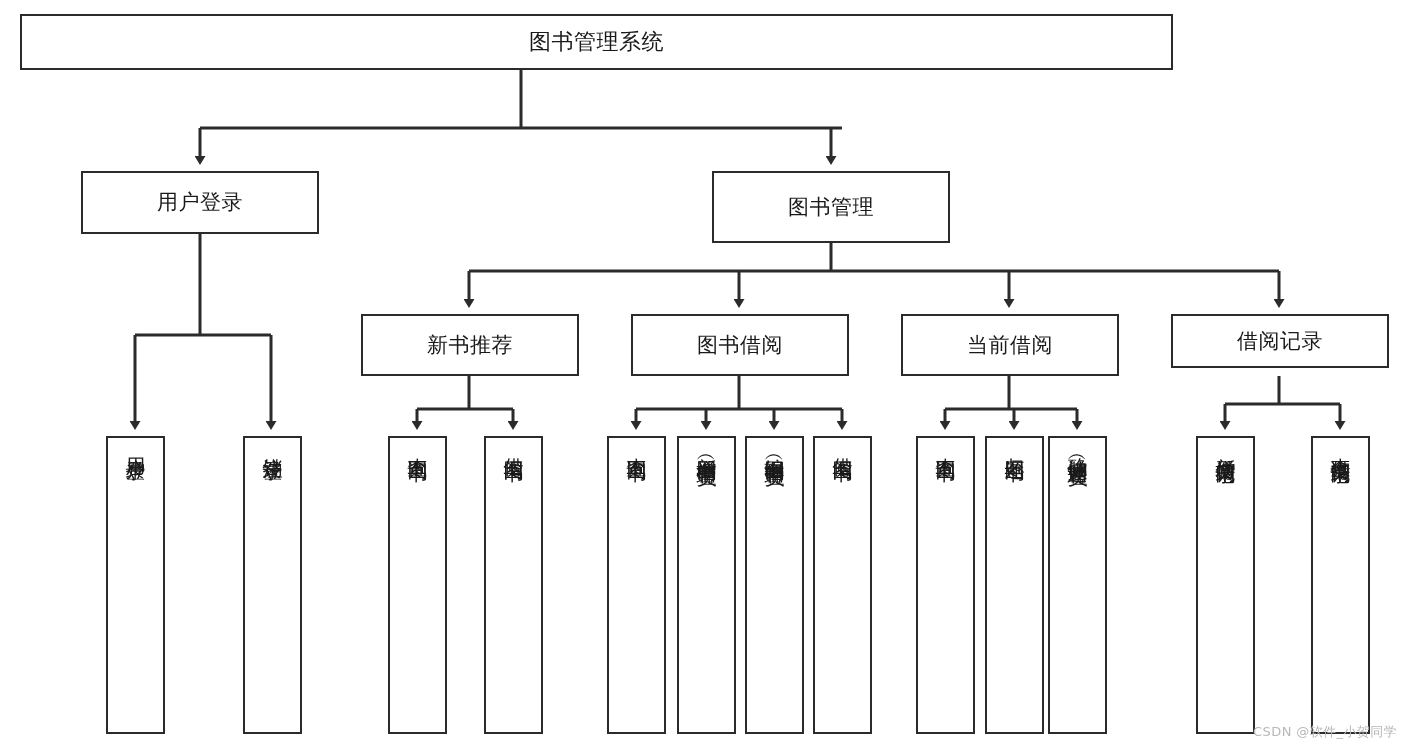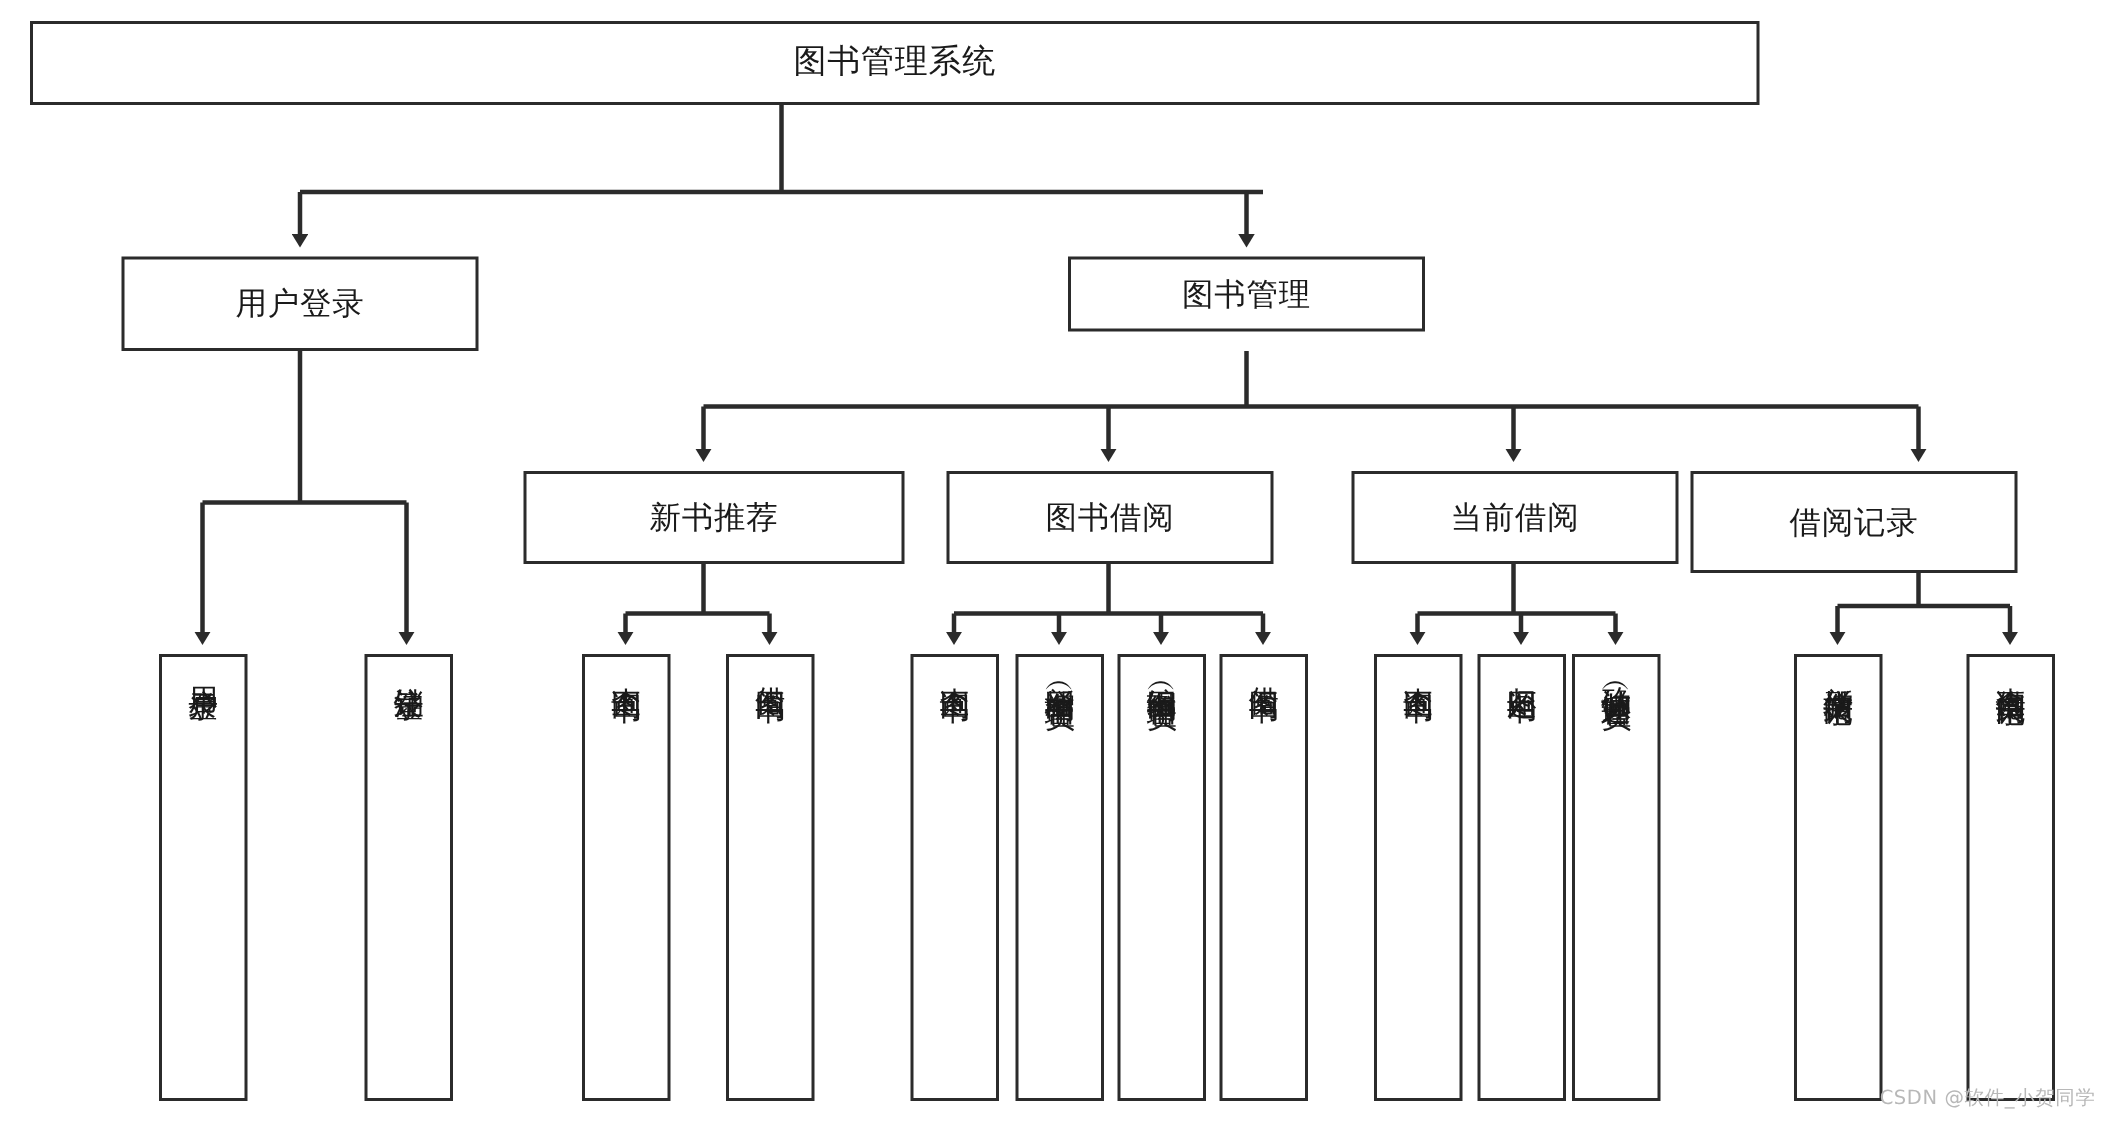--- a/index.html
+++ b/index.html
@@ -135,34 +135,34 @@
     </g>
   </svg>
 
   <div class="node horiz root" style="left: 20px; top: 14px; width: 1153px; height: 56px;">
     <span class="label">图书管理系统</span>
   </div>
 
   <div class="node horiz" style="left: 81px; top: 171px; width: 238px; height: 63px;">
     <span class="label">用户登录</span>
   </div>
-  <div class="node horiz" style="left: 712px; top: 171px; width: 238px; height: 50px;">
+  <div class="node horiz" style="left: 712px; top: 171px; width: 238px; height: 72px;">
     <span class="label">图书管理</span>
   </div>
 
-  <div class="node horiz" style="left: 349px; top: 314px; width: 254px; height: 62px;">
+  <div class="node horiz" style="left: 361px; top: 314px; width: 218px; height: 62px;">
     <span class="label">新书推荐</span>
   </div>
   <div class="node horiz" style="left: 631px; top: 314px; width: 218px; height: 62px;">
     <span class="label">图书借阅</span>
   </div>
   <div class="node horiz" style="left: 901px; top: 314px; width: 218px; height: 62px;">
     <span class="label">当前借阅</span>
   </div>
-  <div class="node horiz" style="left: 1127px; top: 314px; width: 218px; height: 68px;">
+  <div class="node horiz" style="left: 1171px; top: 314px; width: 218px; height: 54px;">
     <span class="label">借阅记录</span>
   </div>
 
   <div class="node leaf" style="left: 106px; top: 436px; width: 59px; height: 298px;">
     <span class="label">用户登录</span>
   </div>
   <div class="node leaf" style="left: 243px; top: 436px; width: 59px; height: 298px;">
     <span class="label">注销登录</span>
   </div>
   <div class="node leaf" style="left: 388px; top: 436px; width: 59px; height: 298px;">

